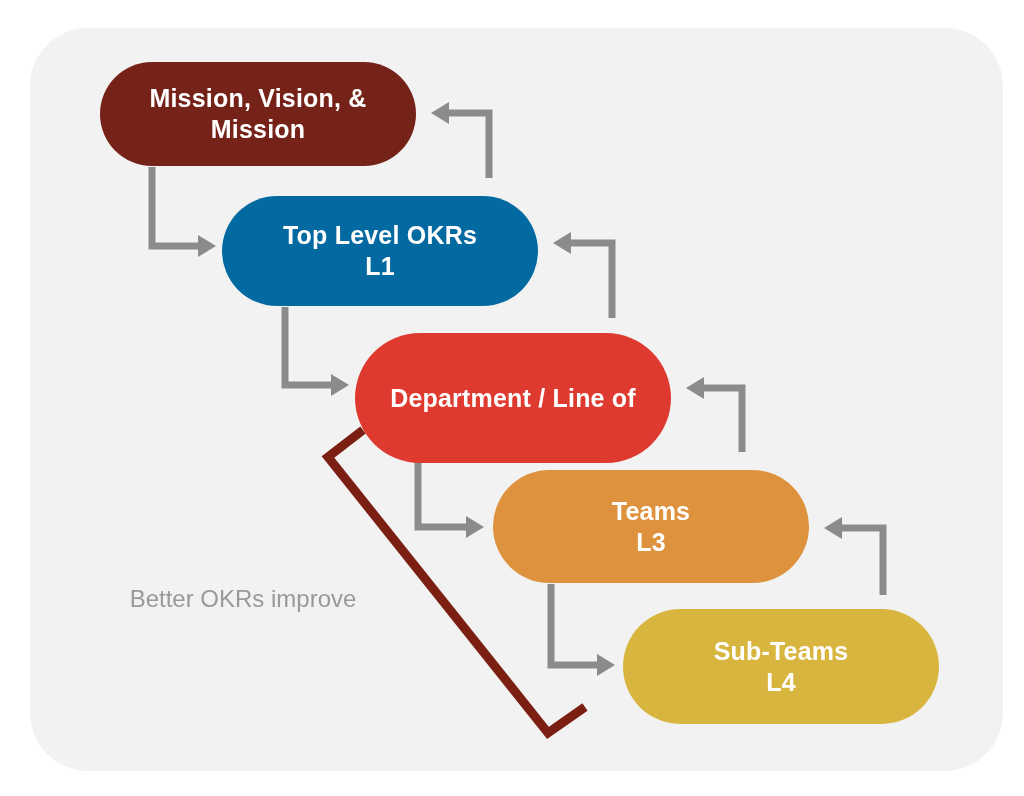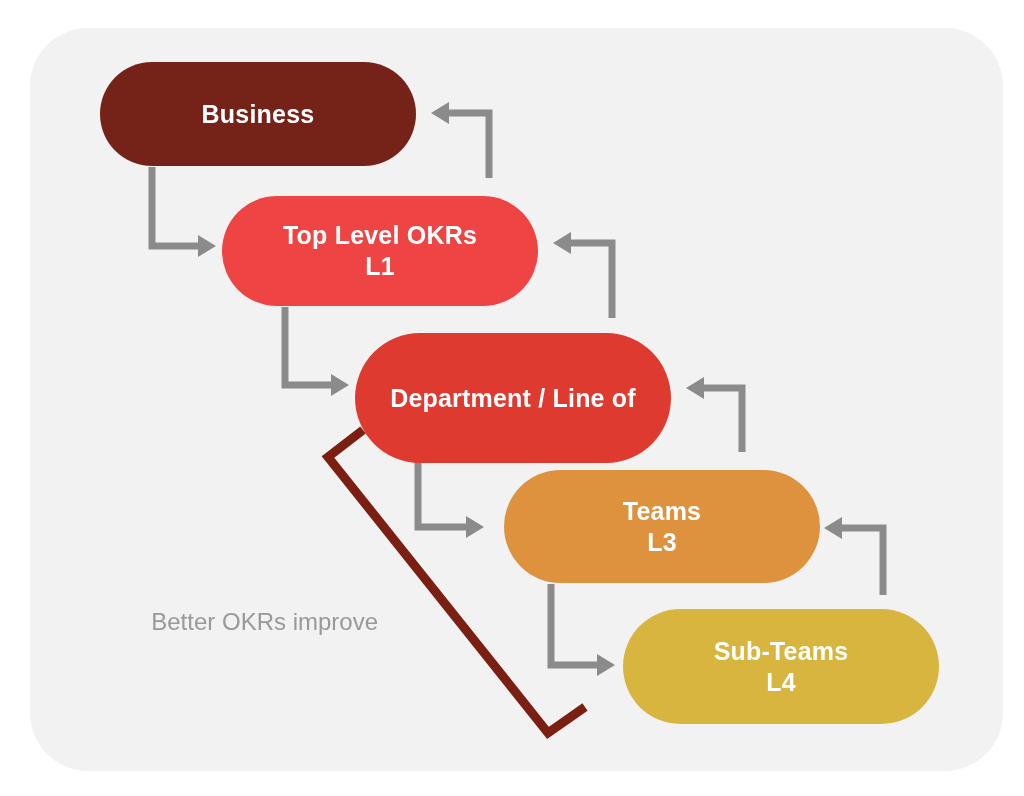--- a/index.html
+++ b/index.html
@@ -14,25 +14,25 @@
   .arrows-layer{position:absolute;left:0;top:0;width:1024px;height:796px;}
   .pill{
     position:absolute;width:316px;border-radius:999px;
     display:flex;flex-direction:column;align-items:center;justify-content:center;
     color:#ffffff;font-weight:bold;font-size:25px;line-height:31px;
     text-align:center;letter-spacing:0.2px;
   }
   .pill-1{left:100px;top:62px;height:104px;}
   .pill-2{left:222px;top:196px;height:110px;}
   .pill-3{left:355px;top:333px;height:130px;}
-  .pill-4{left:504px;top:470px;height:113px;}
+  .pill-4{left:493px;top:470px;height:113px;}
   .pill-5{left:623px;top:609px;height:115px;}
   .caption{
     position:absolute;left:108px;top:584px;width:270px;
-    text-align:right;font-size:24px;line-height:29px;font-weight:300;margin-top:23px;
+    text-align:center;font-size:24px;line-height:29px;font-weight:300;
   }
 </style>
 </head>
 <body>
 
 <div class="canvas">
 
   <div class="panel" style="background: rgb(242, 242, 242);"></div>
 
   <svg class="arrows-layer" width="1024" height="796" viewBox="0 0 1024 796" fill="none">
@@ -68,24 +68,25 @@
     </g>
     <g>
       <polyline points="883,595 883,528 842,528" stroke-width="7" stroke="#8B8B8B"></polyline>
       <polygon points="842,517 842,539 824,528" fill="#8B8B8B"></polygon>
     </g>
 
     <polyline points="363,430 328,457 548,733 585,707" stroke-width="9" fill="none" stroke="#7C1F13"></polyline>
   </svg>
 
   <div class="pill pill-1" style="background: rgb(117, 35, 24);">
-    <span>Business</span>
+    <span>Mission, Vision, &amp;</span>
+    <span>Mission</span>
   </div>
 
-  <div class="pill pill-2" style="background: #ef4444;">
+  <div class="pill pill-2" style="background: #0369a1;">
     <span>Top Level OKRs</span>
     <span>L1</span>
   </div>
 
   <div class="pill pill-3" style="background: rgb(223, 58, 47);">
     <span>Department / Line of</span>
   </div>
 
   <div class="pill pill-4" style="background: rgb(223, 146, 62);">
     <span>Teams</span>

